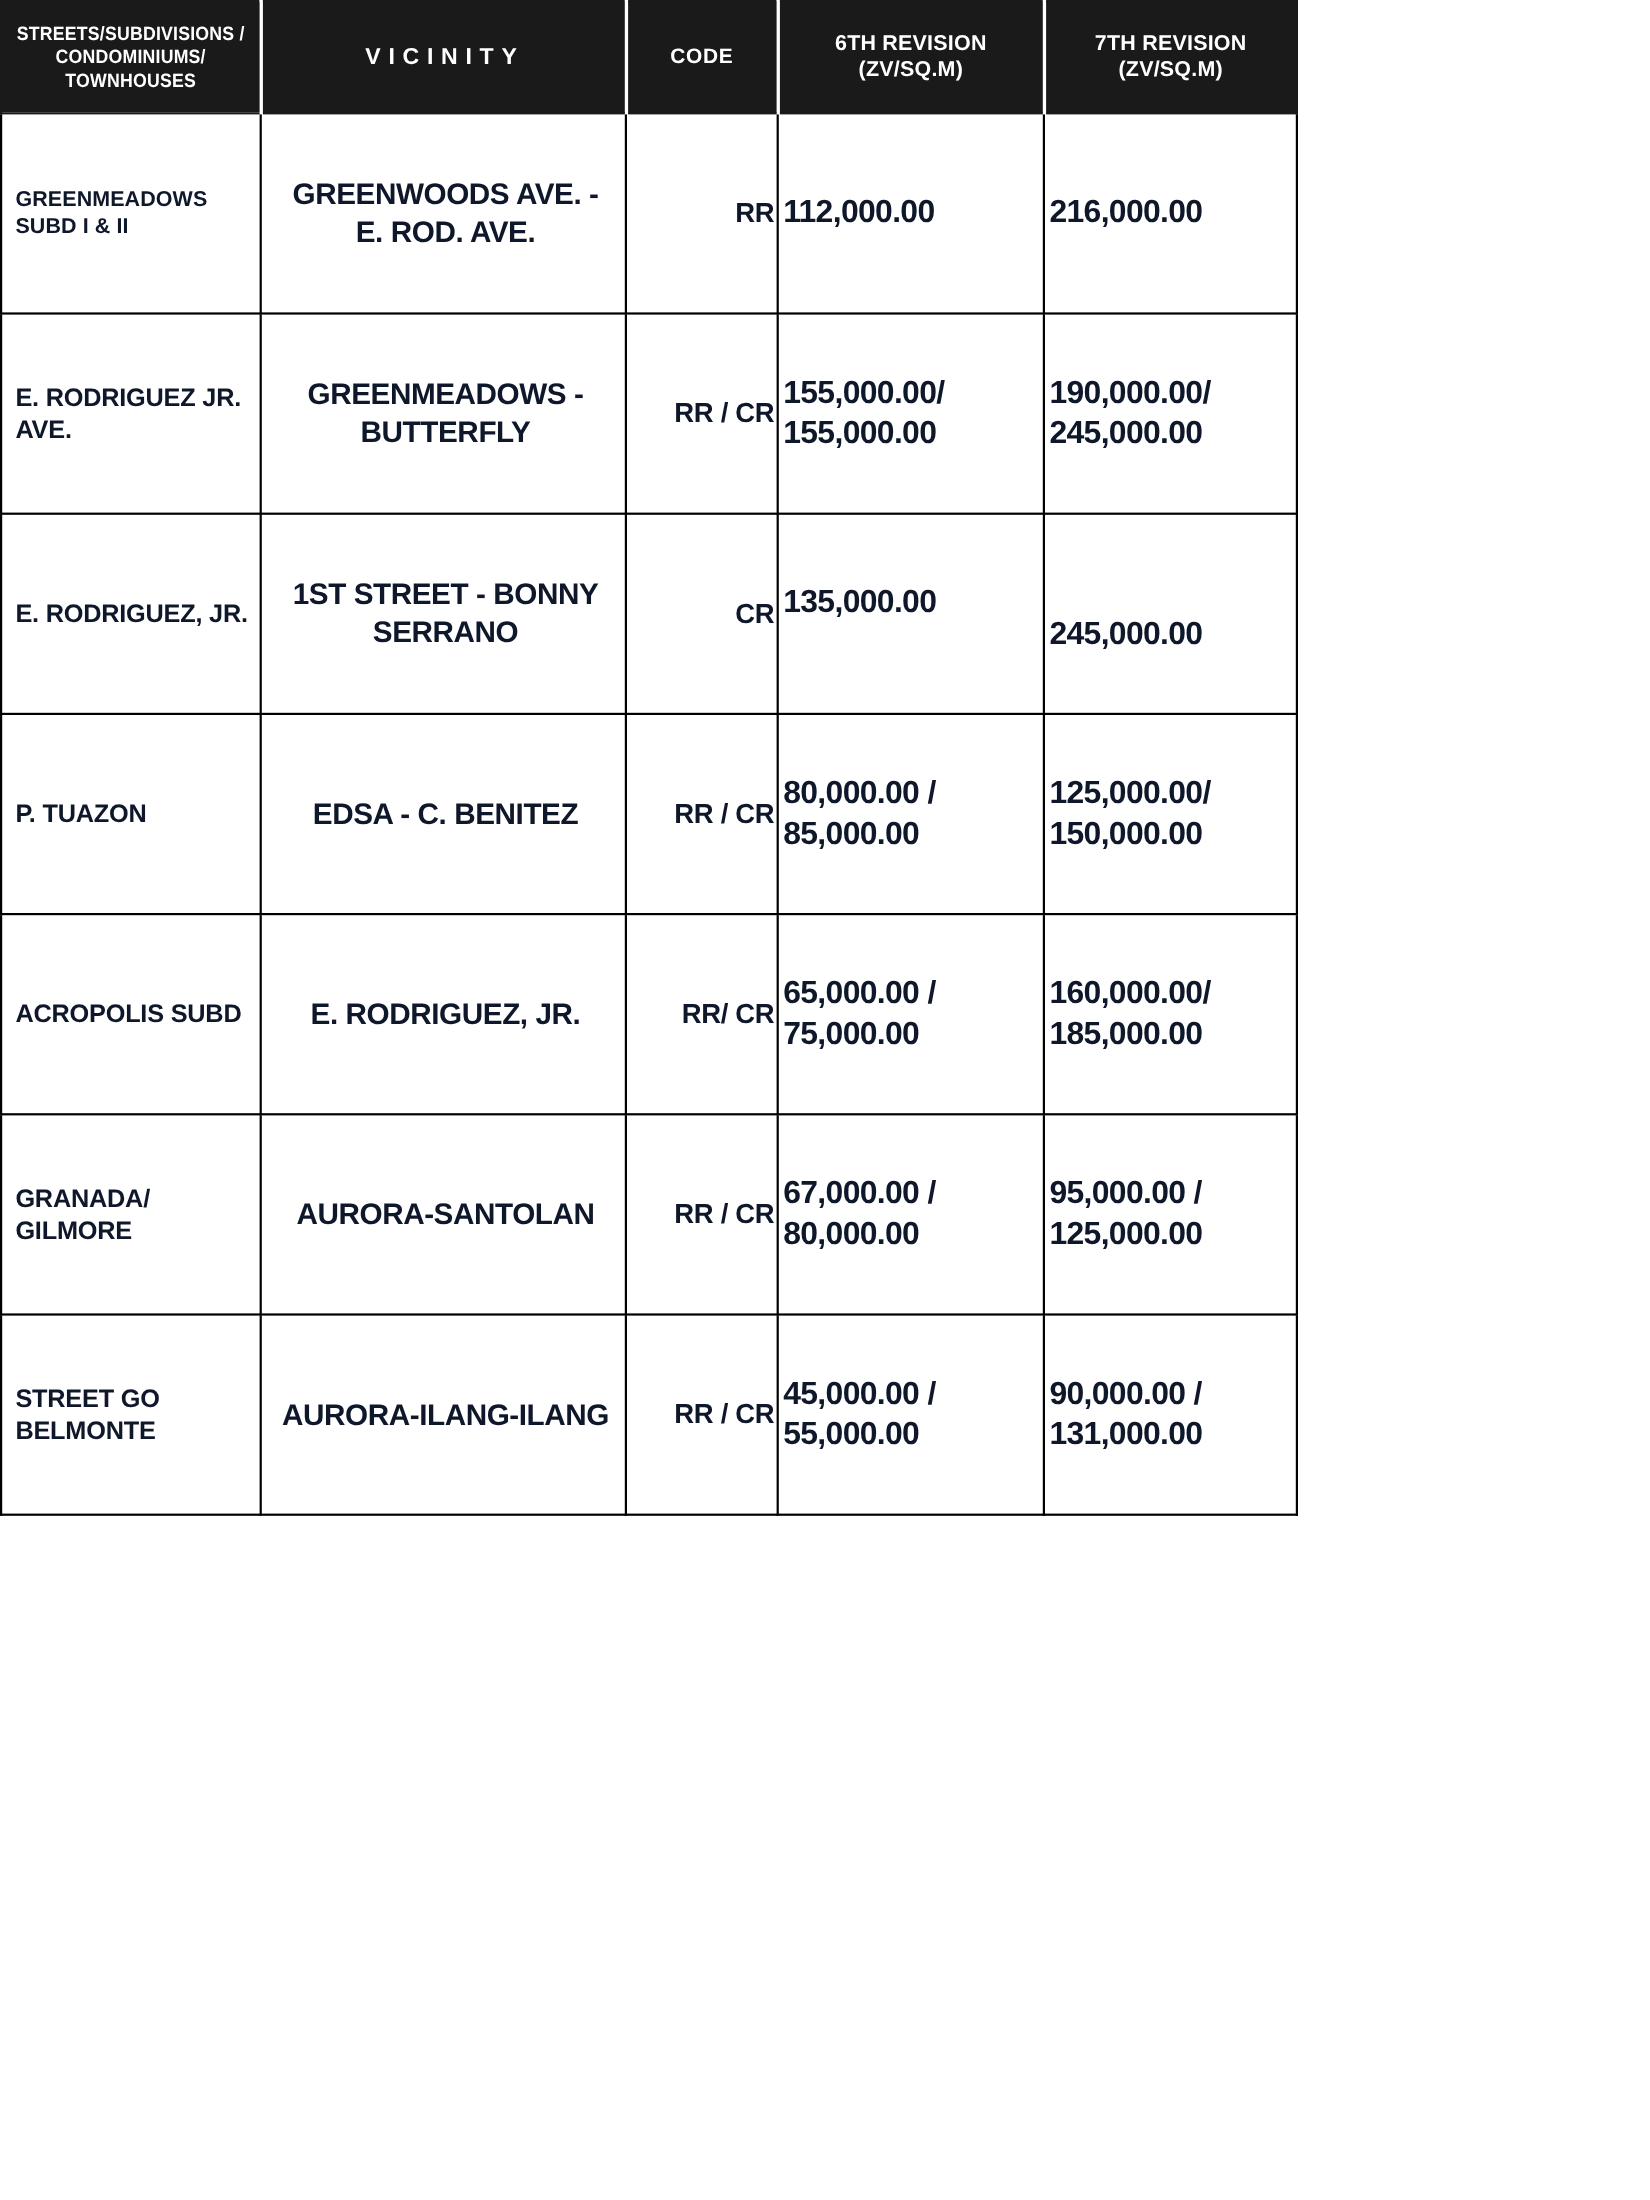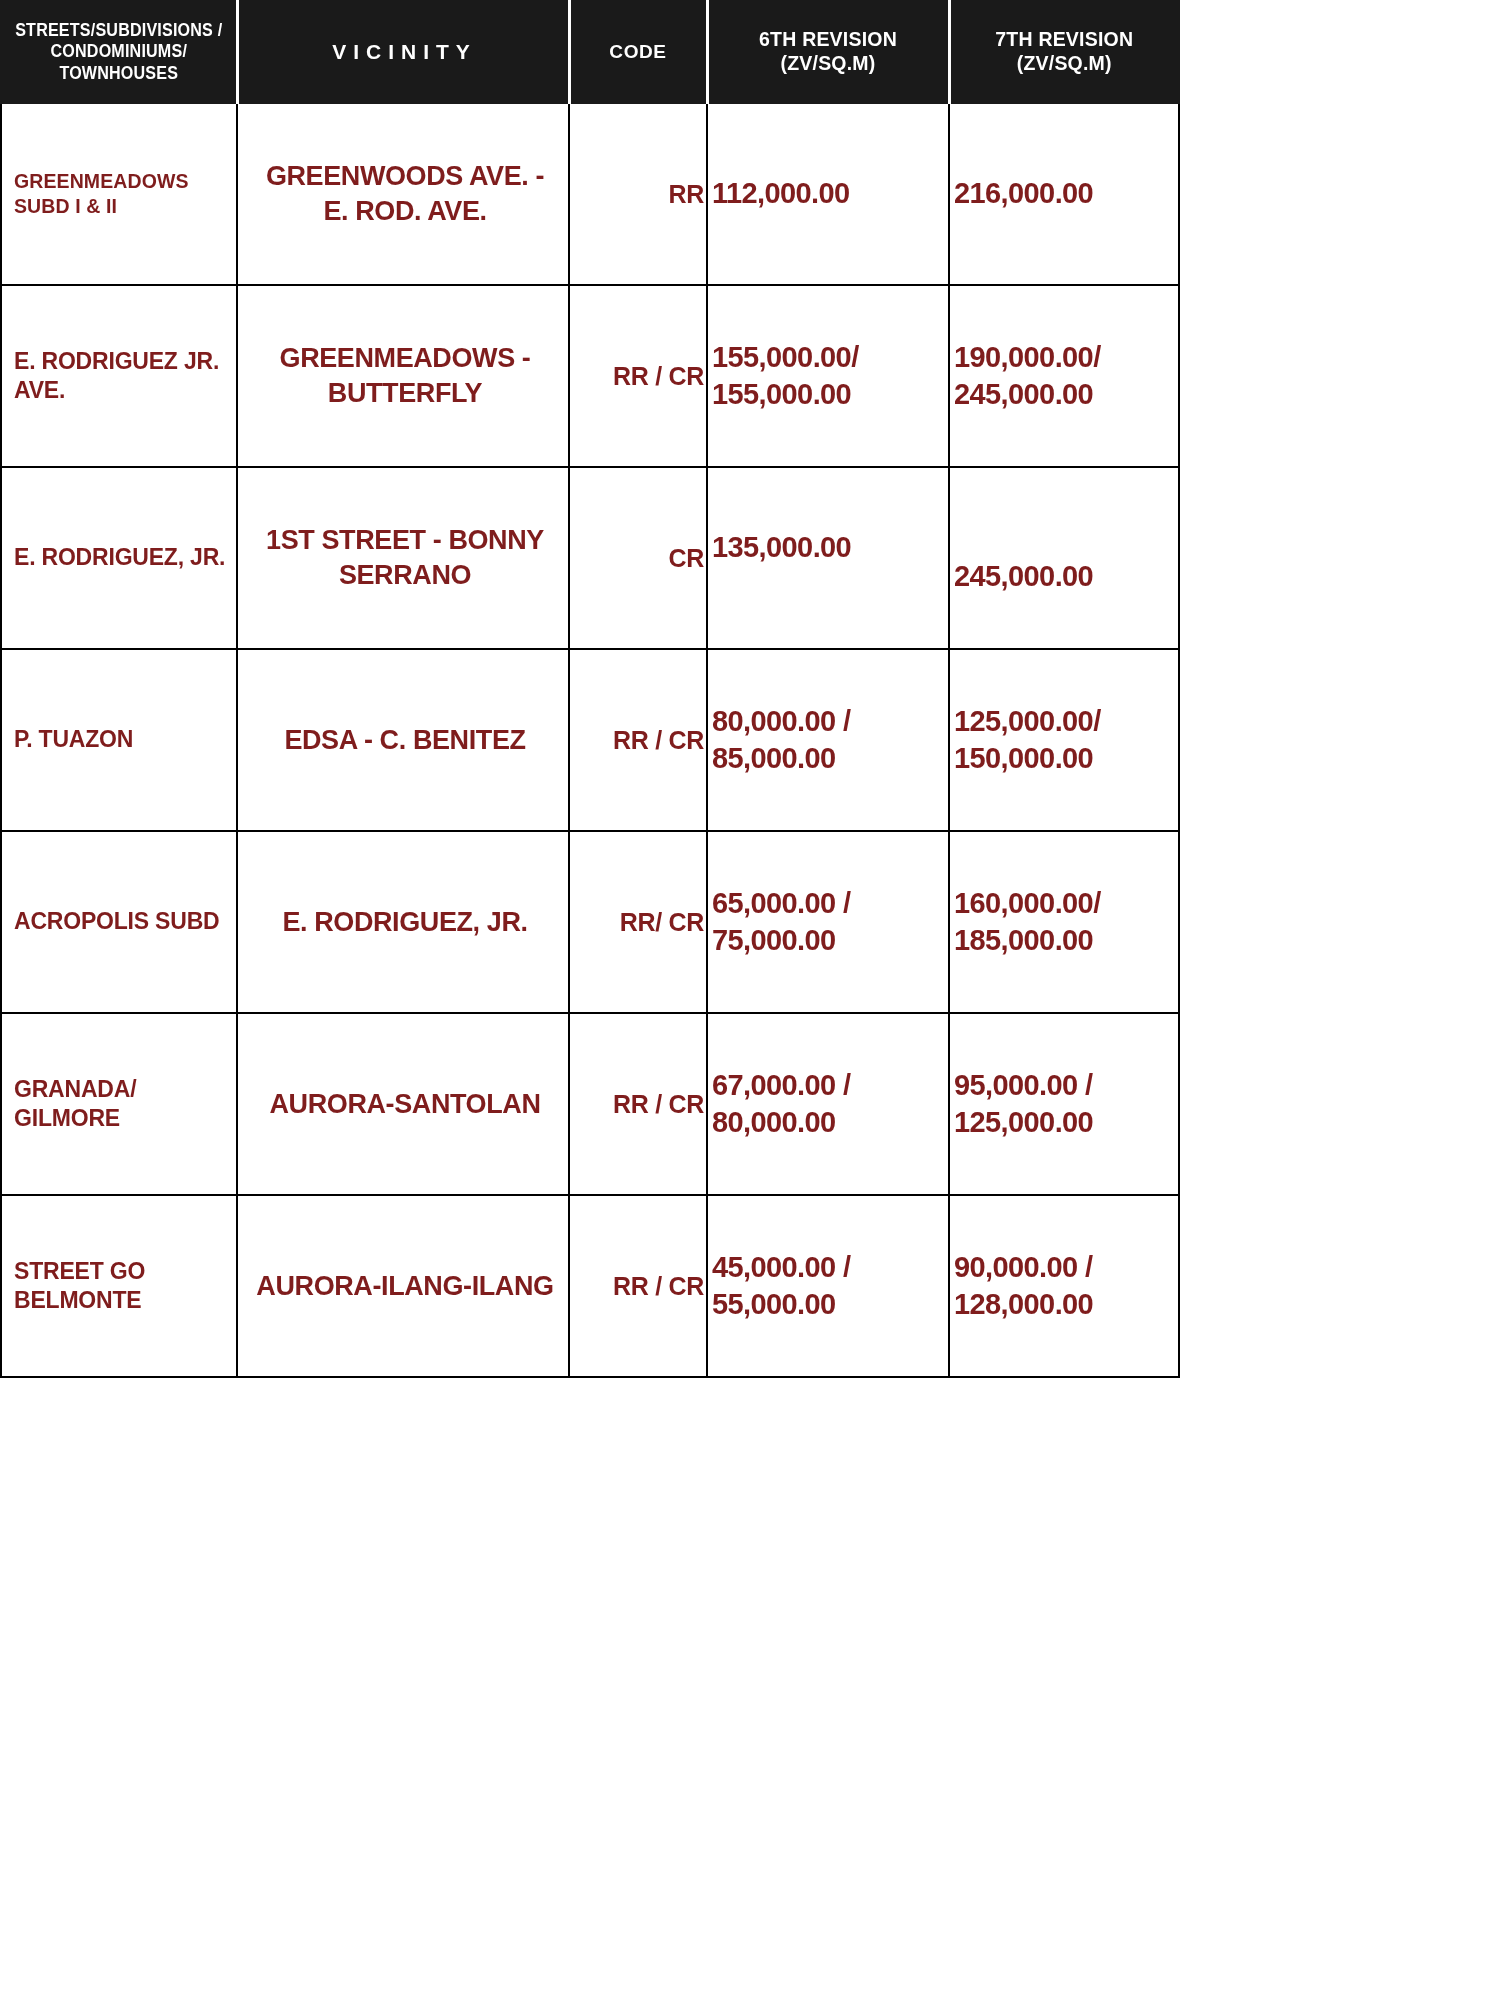--- a/index.html
+++ b/index.html
@@ -67,21 +67,21 @@
   }
   th.h-rev {
     font-size: 19.5px;
     letter-spacing: 0.2px;
   }
   th .rev-l2 { display: block; }
 
   
   tbody td {
     border: 2px solid #000000;
-    color: #7f1d1d;
+    color: #0f172a;
     background: #ffffff;
     vertical-align: middle;
     font-weight: bold;
     line-height: 1.28;
     padding: 6px 10px;
   }
   tbody tr { height: 182px; }
 
   td.c-street {
     font-size: 23px;
@@ -234,19 +234,19 @@
       <tr>
         <td class="c-street">STREET GO BELMONTE</td>
         <td class="c-vicinity">AURORA-ILANG-ILANG</td>
         <td class="c-code">RR / CR</td>
         <td class="c-val">
           <span class="ln">45,000.00 /</span>
           <span class="ln">55,000.00</span>
         </td>
         <td class="c-val">
           <span class="ln">90,000.00 /</span>
-          <span class="ln">128,000.00</span>
+          <span class="ln">131,000.00</span>
         </td>
       </tr>
 
     </tbody>
   </table>
 </div>
 
 </body></html>

